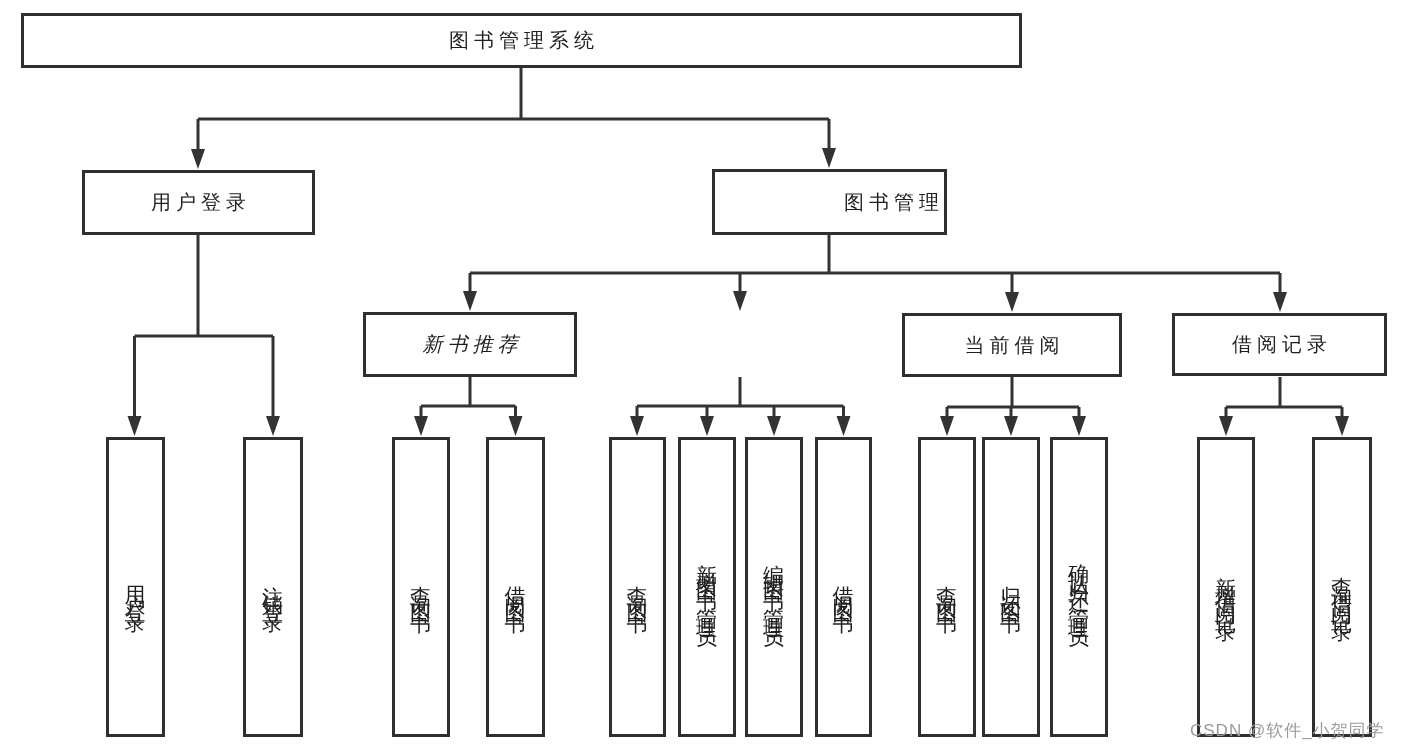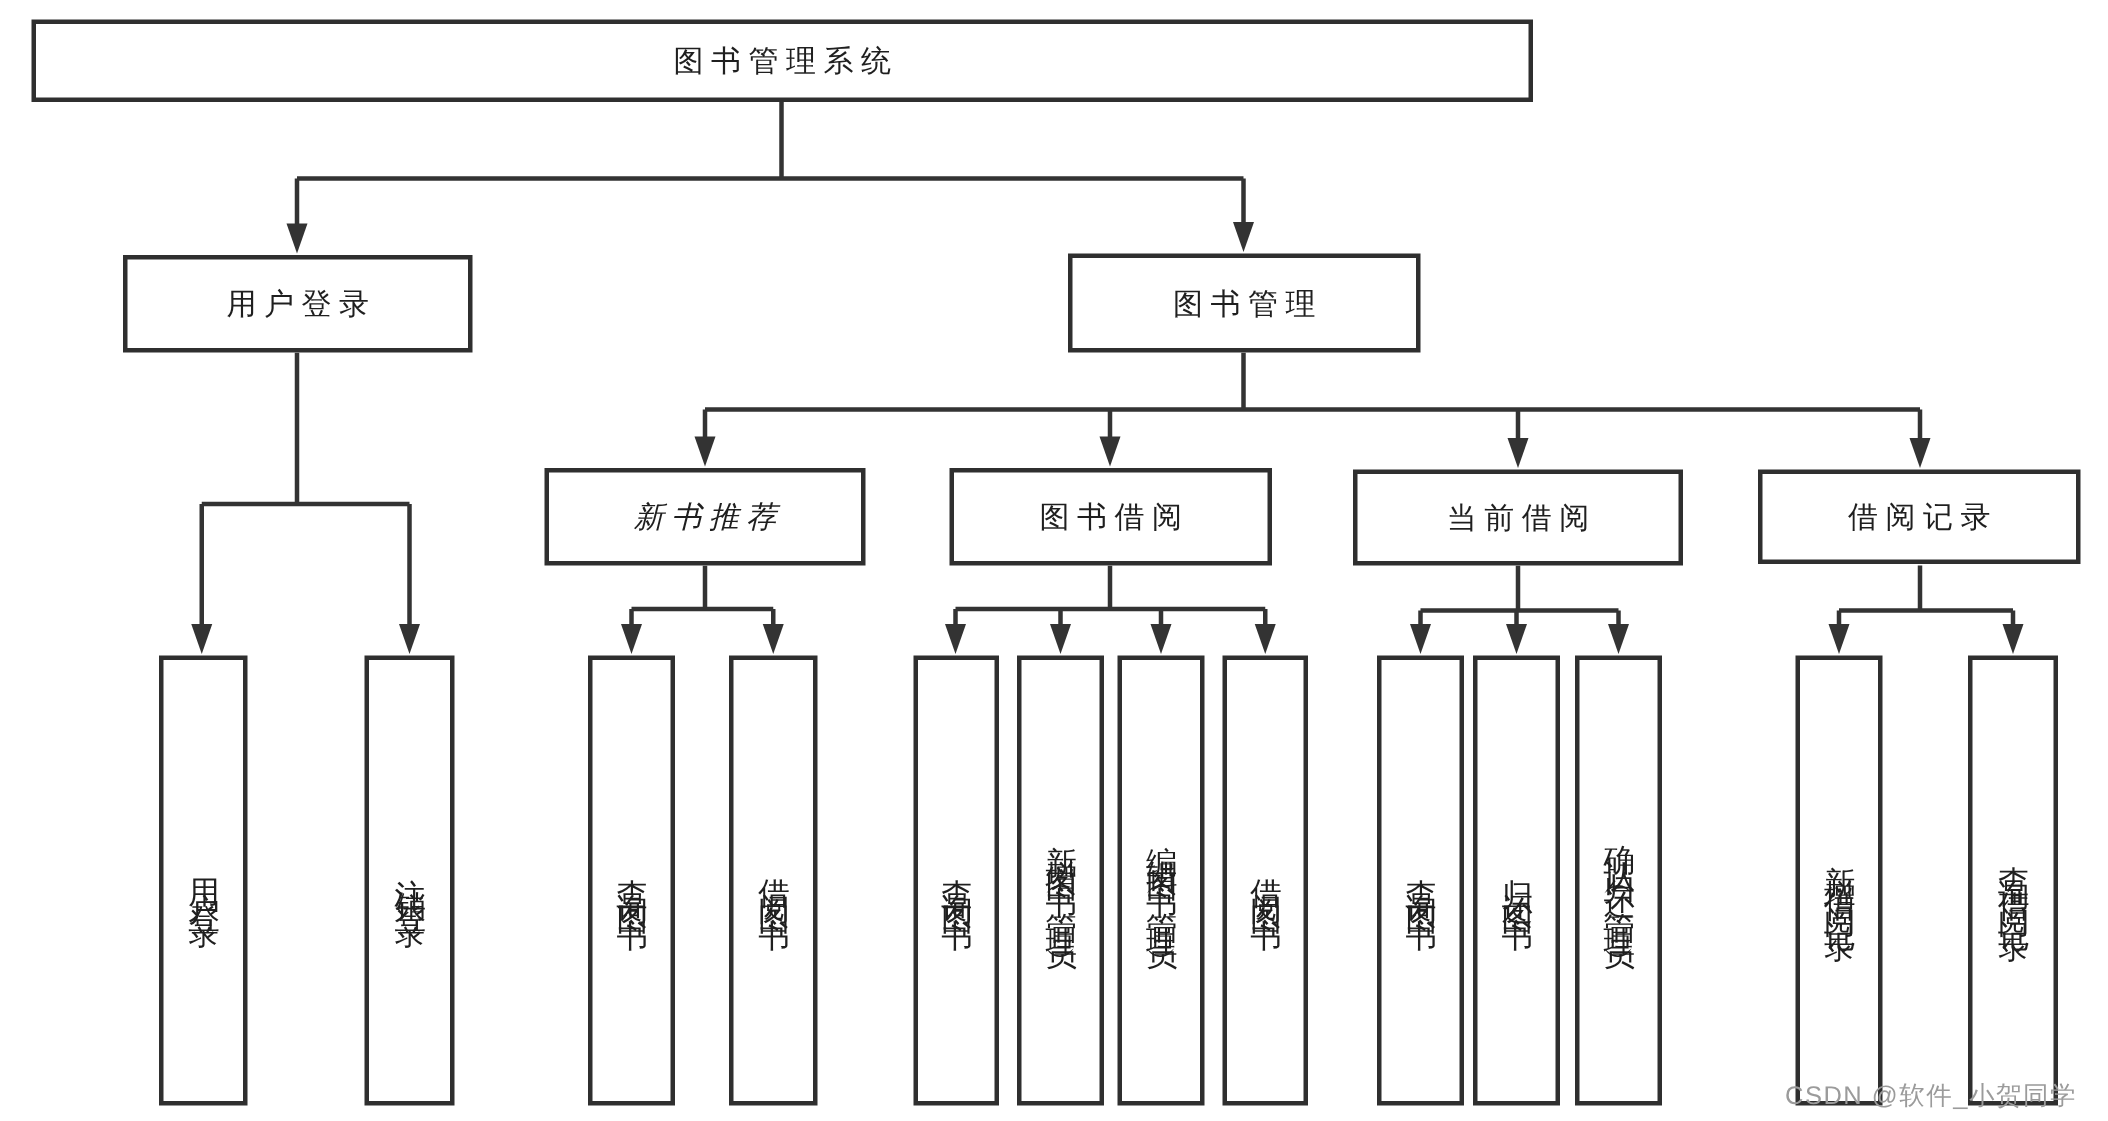--- a/index.html
+++ b/index.html
@@ -111,29 +111,26 @@
     </g>
   </svg>
 
   <div class="node node-h" style="left:21px; top:13px; width:1001px; height:55px;">
     <span>图书管理系统</span>
   </div>
 
   <div class="node node-h" style="left:82px; top:170px; width:233px; height:65px;">
     <span>用户登录</span>
   </div>
-  <div class="node node-h" style="left:712px; top:169px; width:235px; height:66px;">
+  <div class="node node-h" style="left:712px; top:169px; width:235px; height:66px;justify-content:flex-end;">
     <span>图书管理</span>
   </div>
 
   <div class="node node-h" style="left:363px; top:312px; width:214px; height:65px;font-style:italic;">
     <span>新书推荐</span>
-  </div>
-  <div class="node node-h" style="left:633px; top:312px; width:215px; height:65px;">
-    <span>图书借阅</span>
   </div>
   <div class="node node-h" style="left:902px; top:313px; width:220px; height:64px;">
     <span>当前借阅</span>
   </div>
   <div class="node node-h" style="left:1172px; top:313px; width:215px; height:63px;">
     <span>借阅记录</span>
   </div>
 
   <div class="node node-v" style="left:106px; top:437px; width:59px; height:300px;">
     <span class="vtext">用户登录</span>

